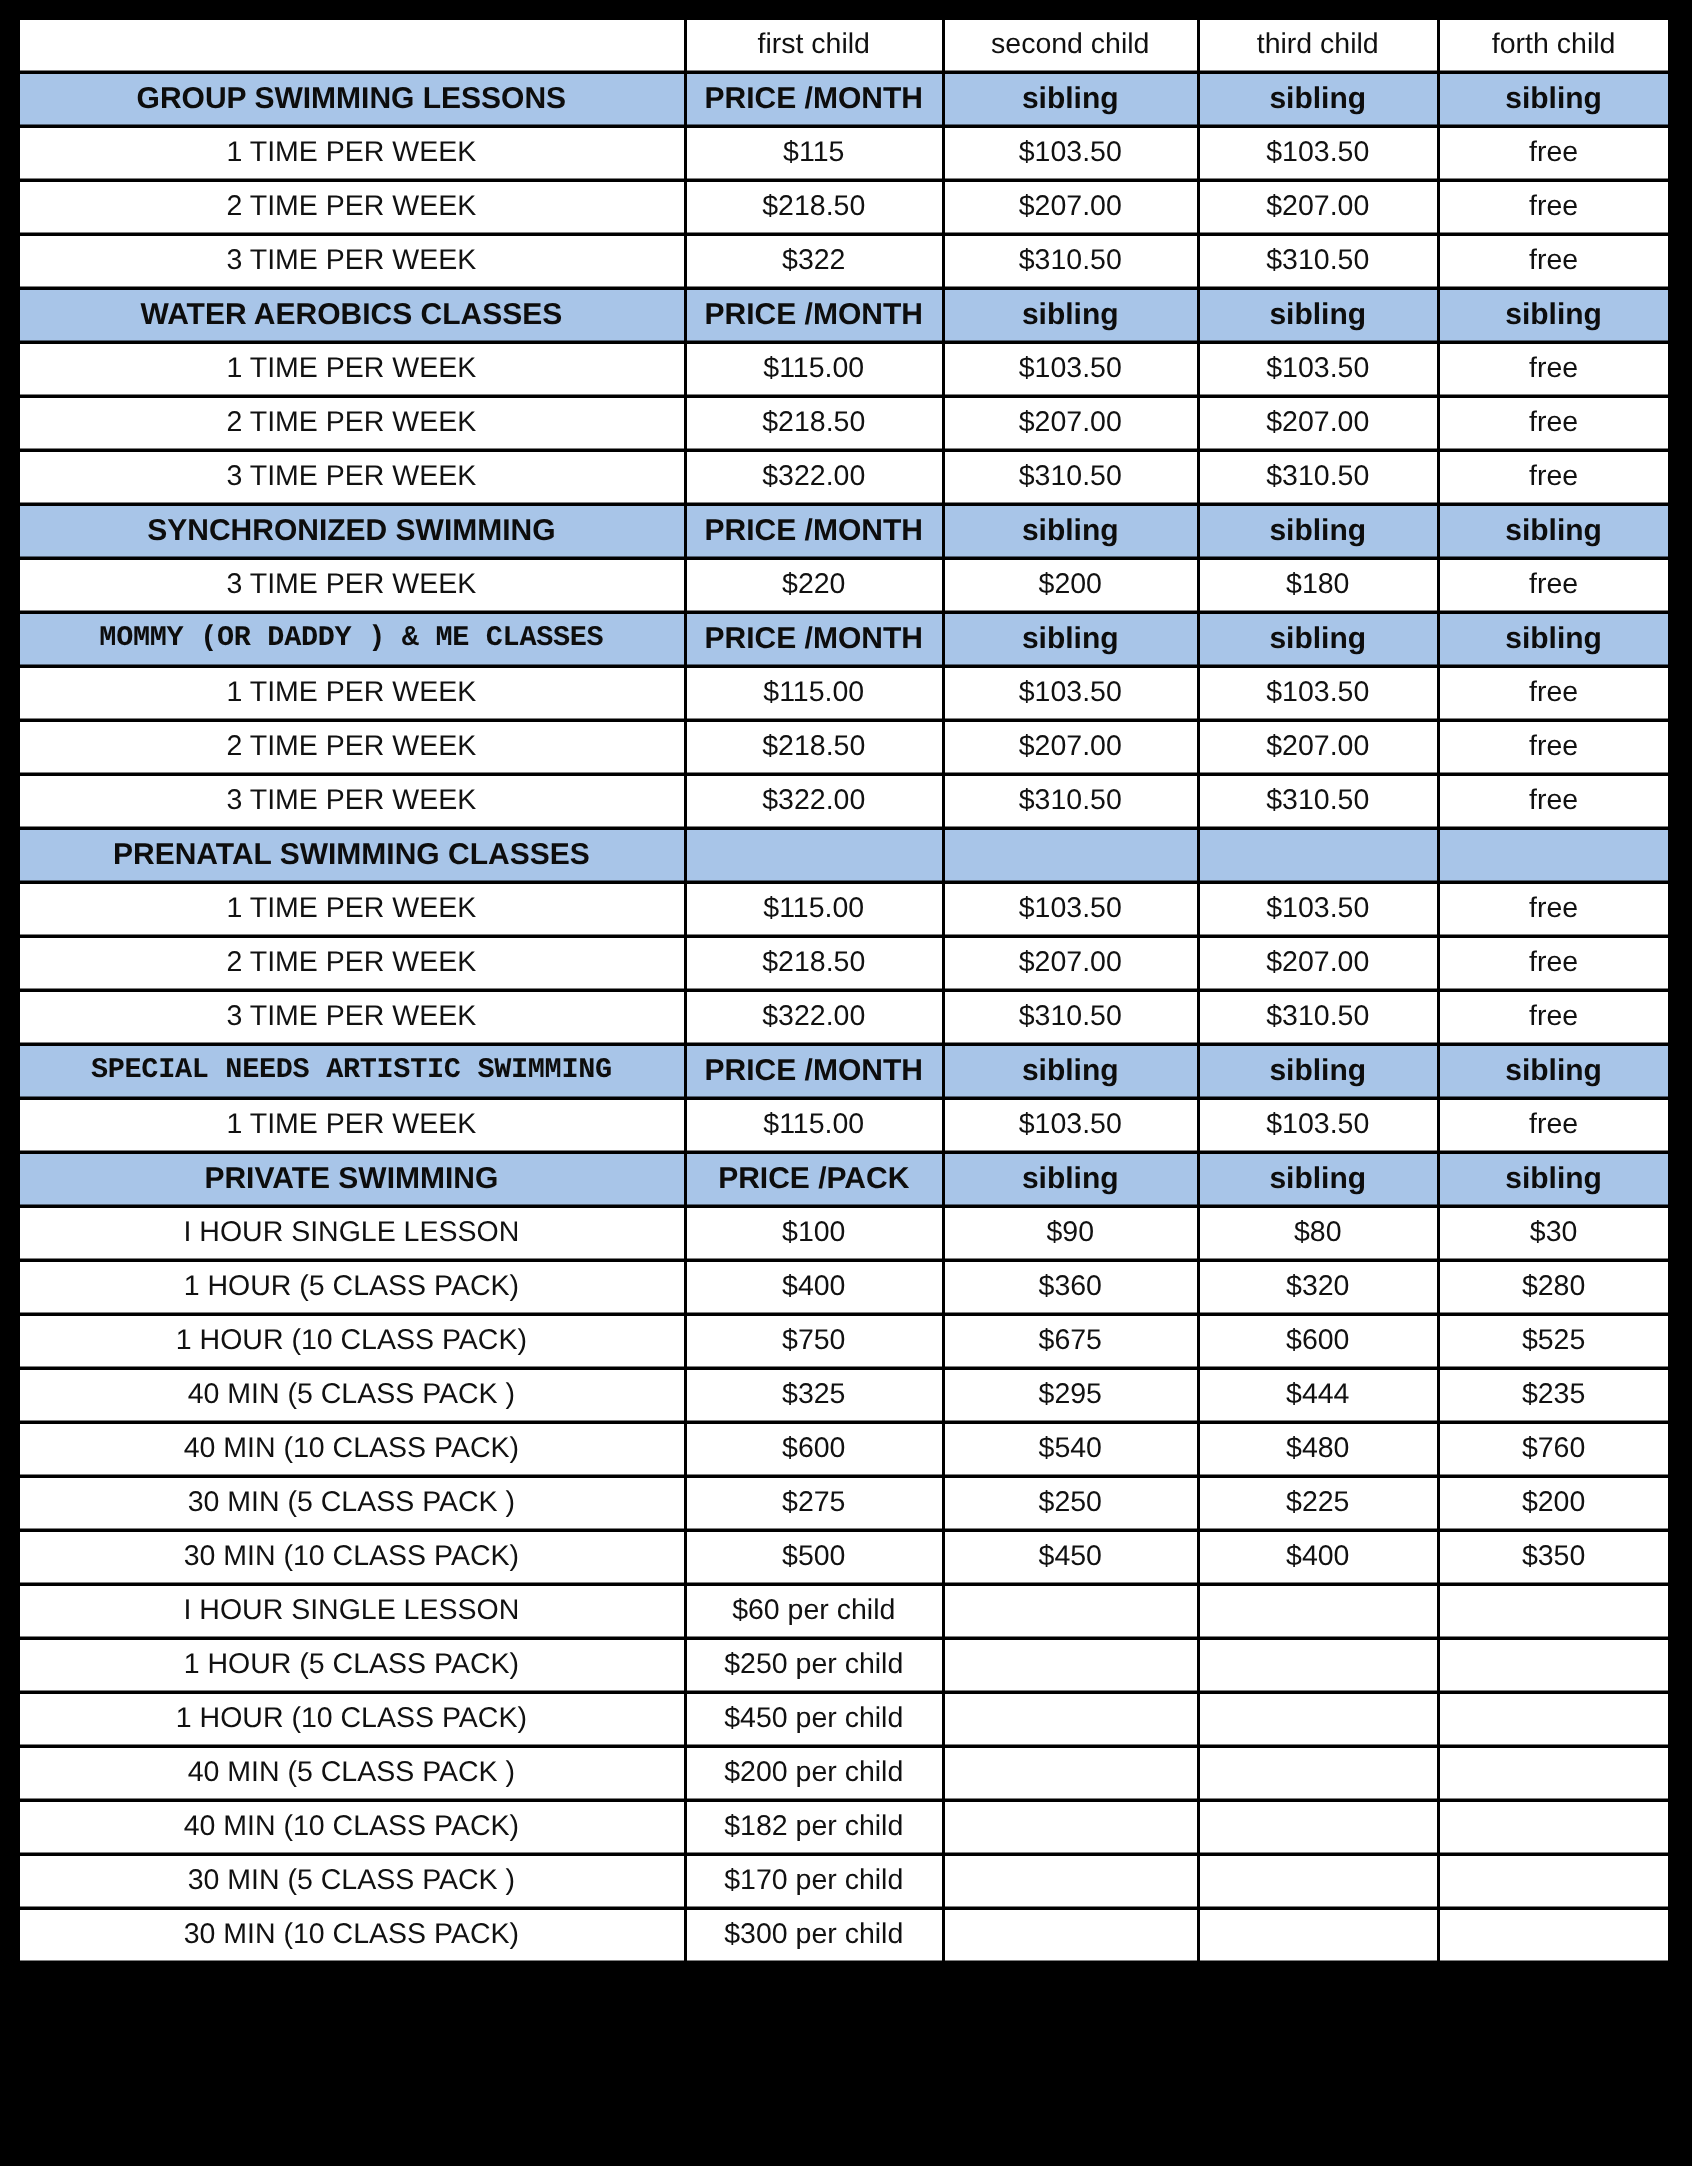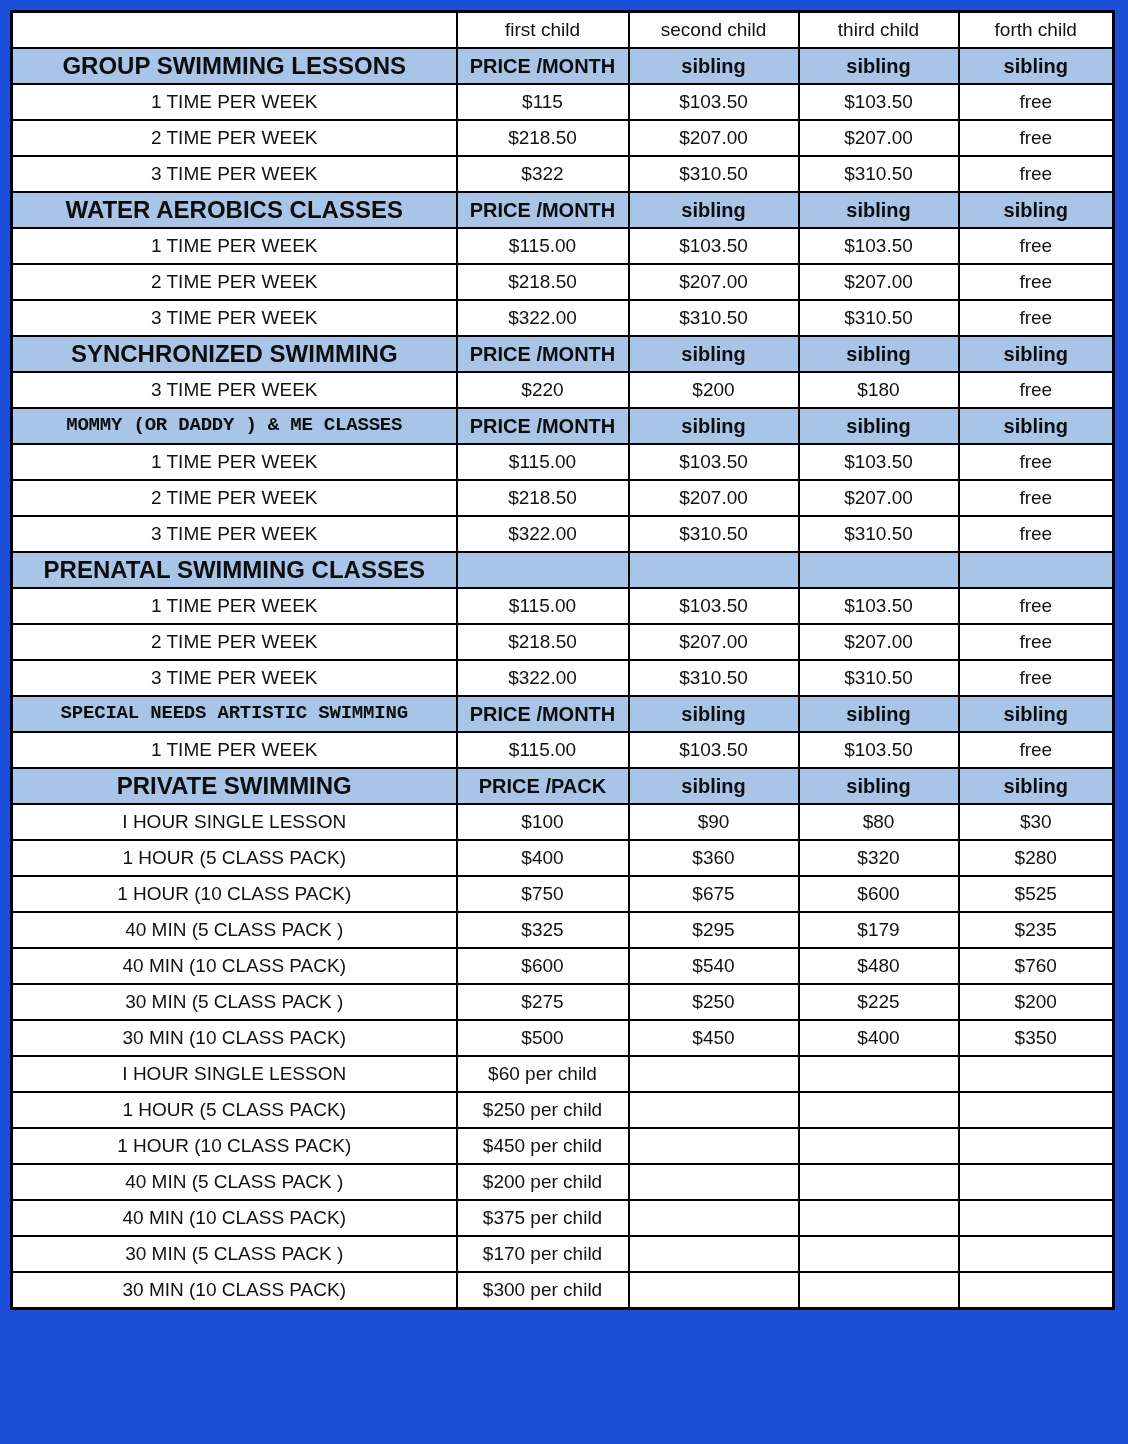--- a/index.html
+++ b/index.html
@@ -10,21 +10,21 @@
   body {
     width: 1128px;
     height: 1444px;
     font-family: "Liberation Sans", sans-serif;
     overflow: hidden;
   }
   #sheet {
     position: relative;
     width: 1128px;
     height: 1444px;
-    background: #1d4ed8;
+    background: #000000;
     box-sizing: border-box;
     padding: 10px 16px 14px 10px;
   }
   table.price-table {
     border-collapse: collapse;
     table-layout: fixed;
     width: 1102px;
     border: 3px solid #000000;
   }
   table.price-table col.c-label  { width: 445px; }
@@ -62,21 +62,21 @@
   }
   td.hdr-child.last { border-right: 3px solid #000000; }
 
   tr.section-row td {
     background: #A8C5E8;
     font-weight: bold;
     font-size: 20px;
     color: #0d0d0d;
   }
   tr.section-row td.label {
-    font-size: 24px;
+    font-size: 20px;
   }
   tr.section-row td.label.tight { font-size: 19px; letter-spacing: -0.2px; font-family: Liberation Mono, monospace; }
 
   td.label { }
   td.empty-blue { background: #DCE4F3; }
 
   tr.thick-top td { border-top: 4px solid #000000; }
 
   td.first-col { border-left: 3px solid #000000; }
   td.last-col  { border-right: 3px solid #000000; }
@@ -268,21 +268,21 @@
           <td class="label first-col">1 HOUR (10 CLASS PACK)</td>
           <td class="">$750</td>
           <td class="">$675</td>
           <td class="">$600</td>
           <td class="last-col">$525</td>
         </tr>
         <tr>
           <td class="label first-col">40 MIN (5 CLASS PACK )</td>
           <td class="">$325</td>
           <td class="">$295</td>
-          <td class="">$179</td>
+          <td class="">$444</td>
           <td class="last-col">$235</td>
         </tr>
         <tr>
           <td class="label first-col">40 MIN (10 CLASS PACK)</td>
           <td class="">$600</td>
           <td class="">$540</td>
           <td class="">$480</td>
           <td class="last-col">$760</td>
         </tr>
         <tr>
@@ -322,21 +322,21 @@
         </tr>
         <tr>
           <td class="label first-col">40 MIN (5 CLASS PACK )</td>
           <td class="">$200 per child</td>
           <td class="empty-blue"></td>
           <td class="empty-blue"></td>
           <td class="last-col empty-blue"></td>
         </tr>
         <tr>
           <td class="label first-col">40 MIN (10 CLASS PACK)</td>
-          <td class="">$375 per child</td>
+          <td class="">$182 per child</td>
           <td class="empty-blue"></td>
           <td class="empty-blue"></td>
           <td class="last-col empty-blue"></td>
         </tr>
         <tr>
           <td class="label first-col">30 MIN (5 CLASS PACK )</td>
           <td class="">$170 per child</td>
           <td class="empty-blue"></td>
           <td class="empty-blue"></td>
           <td class="last-col empty-blue"></td>

